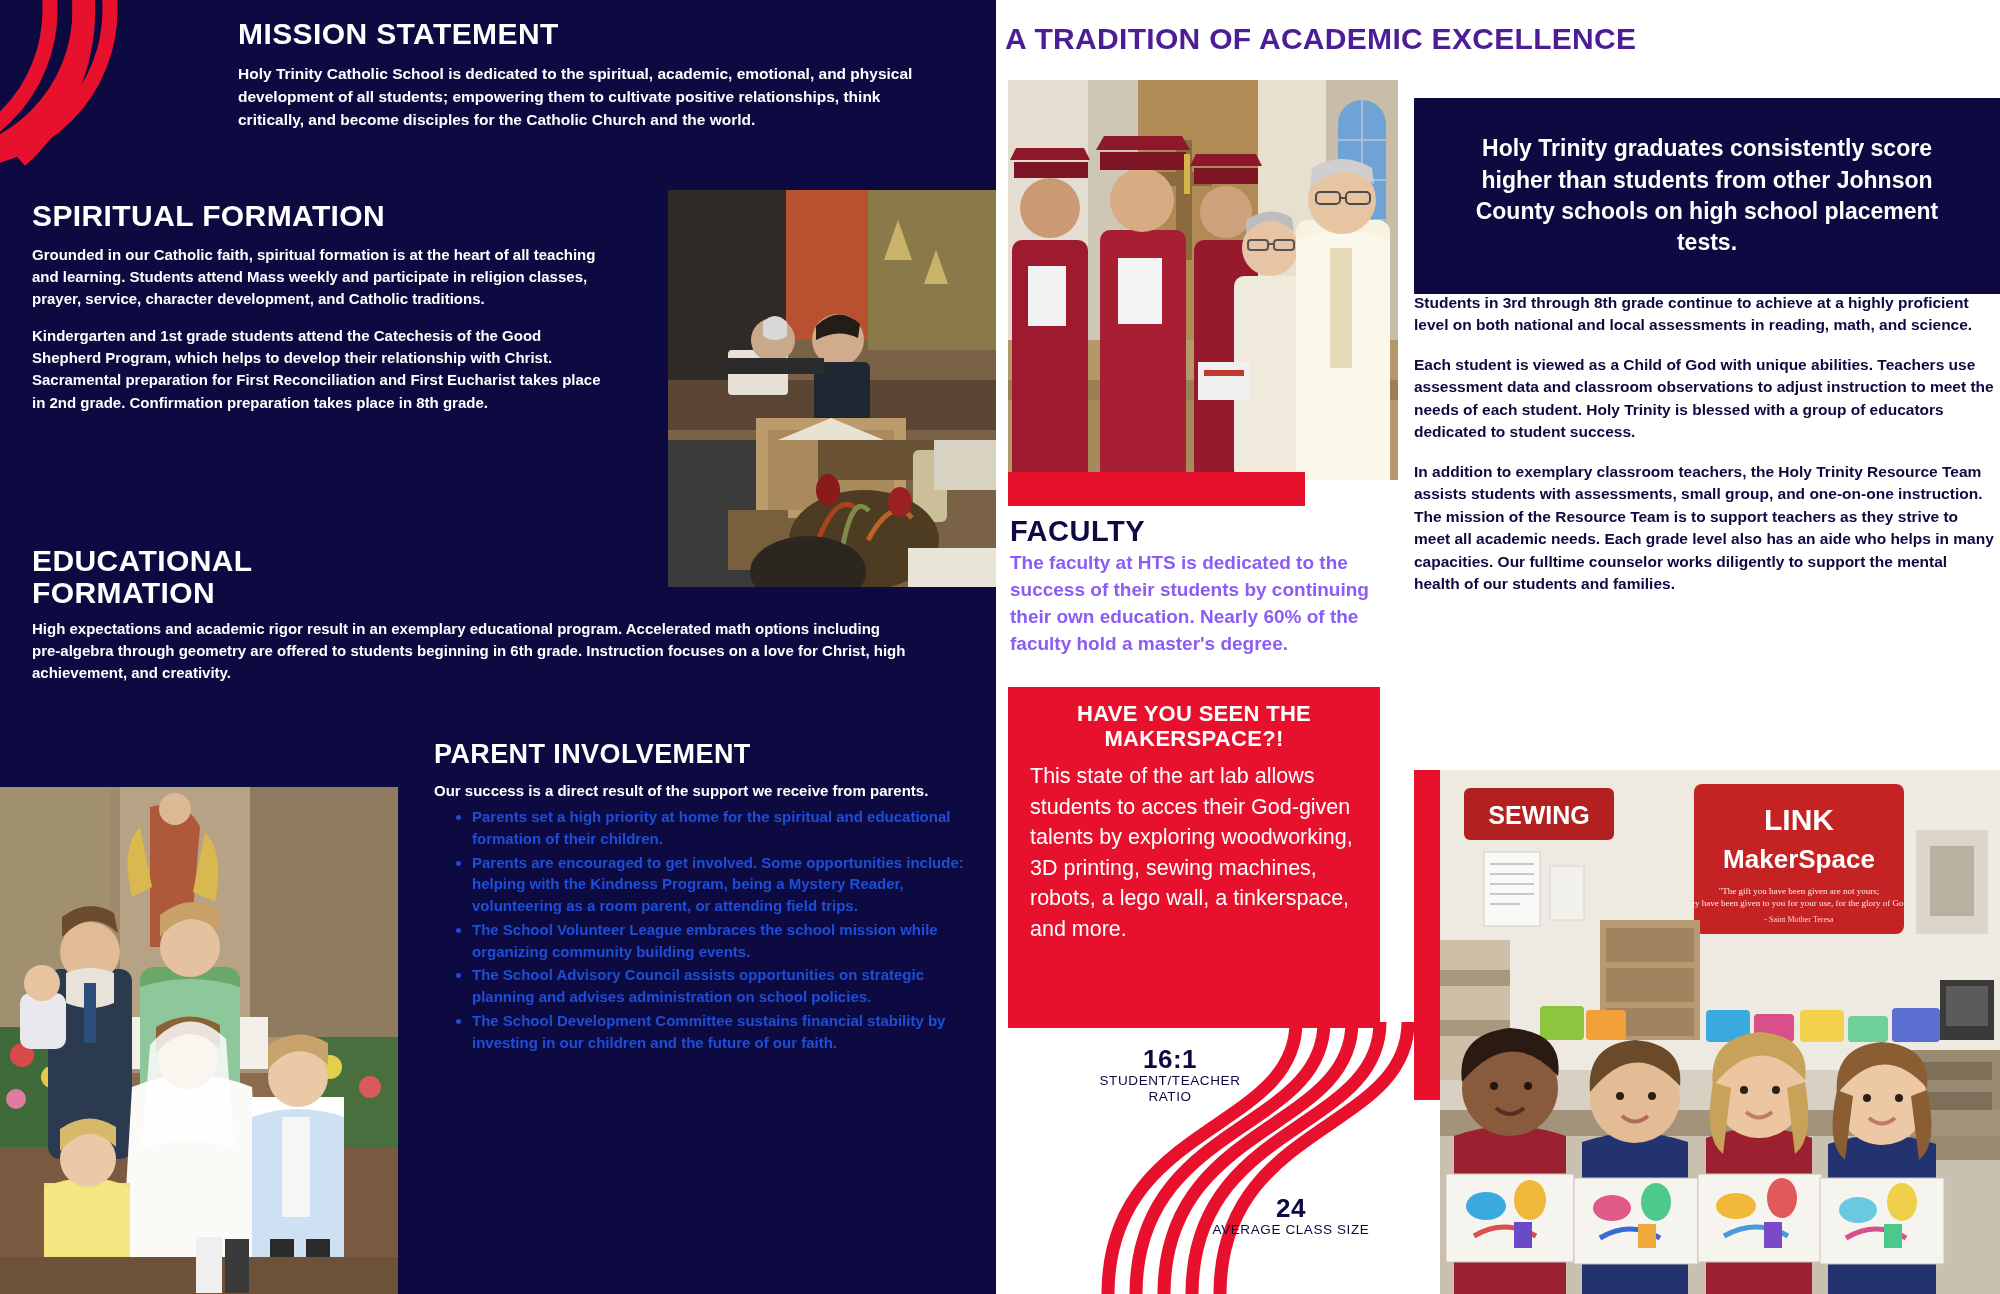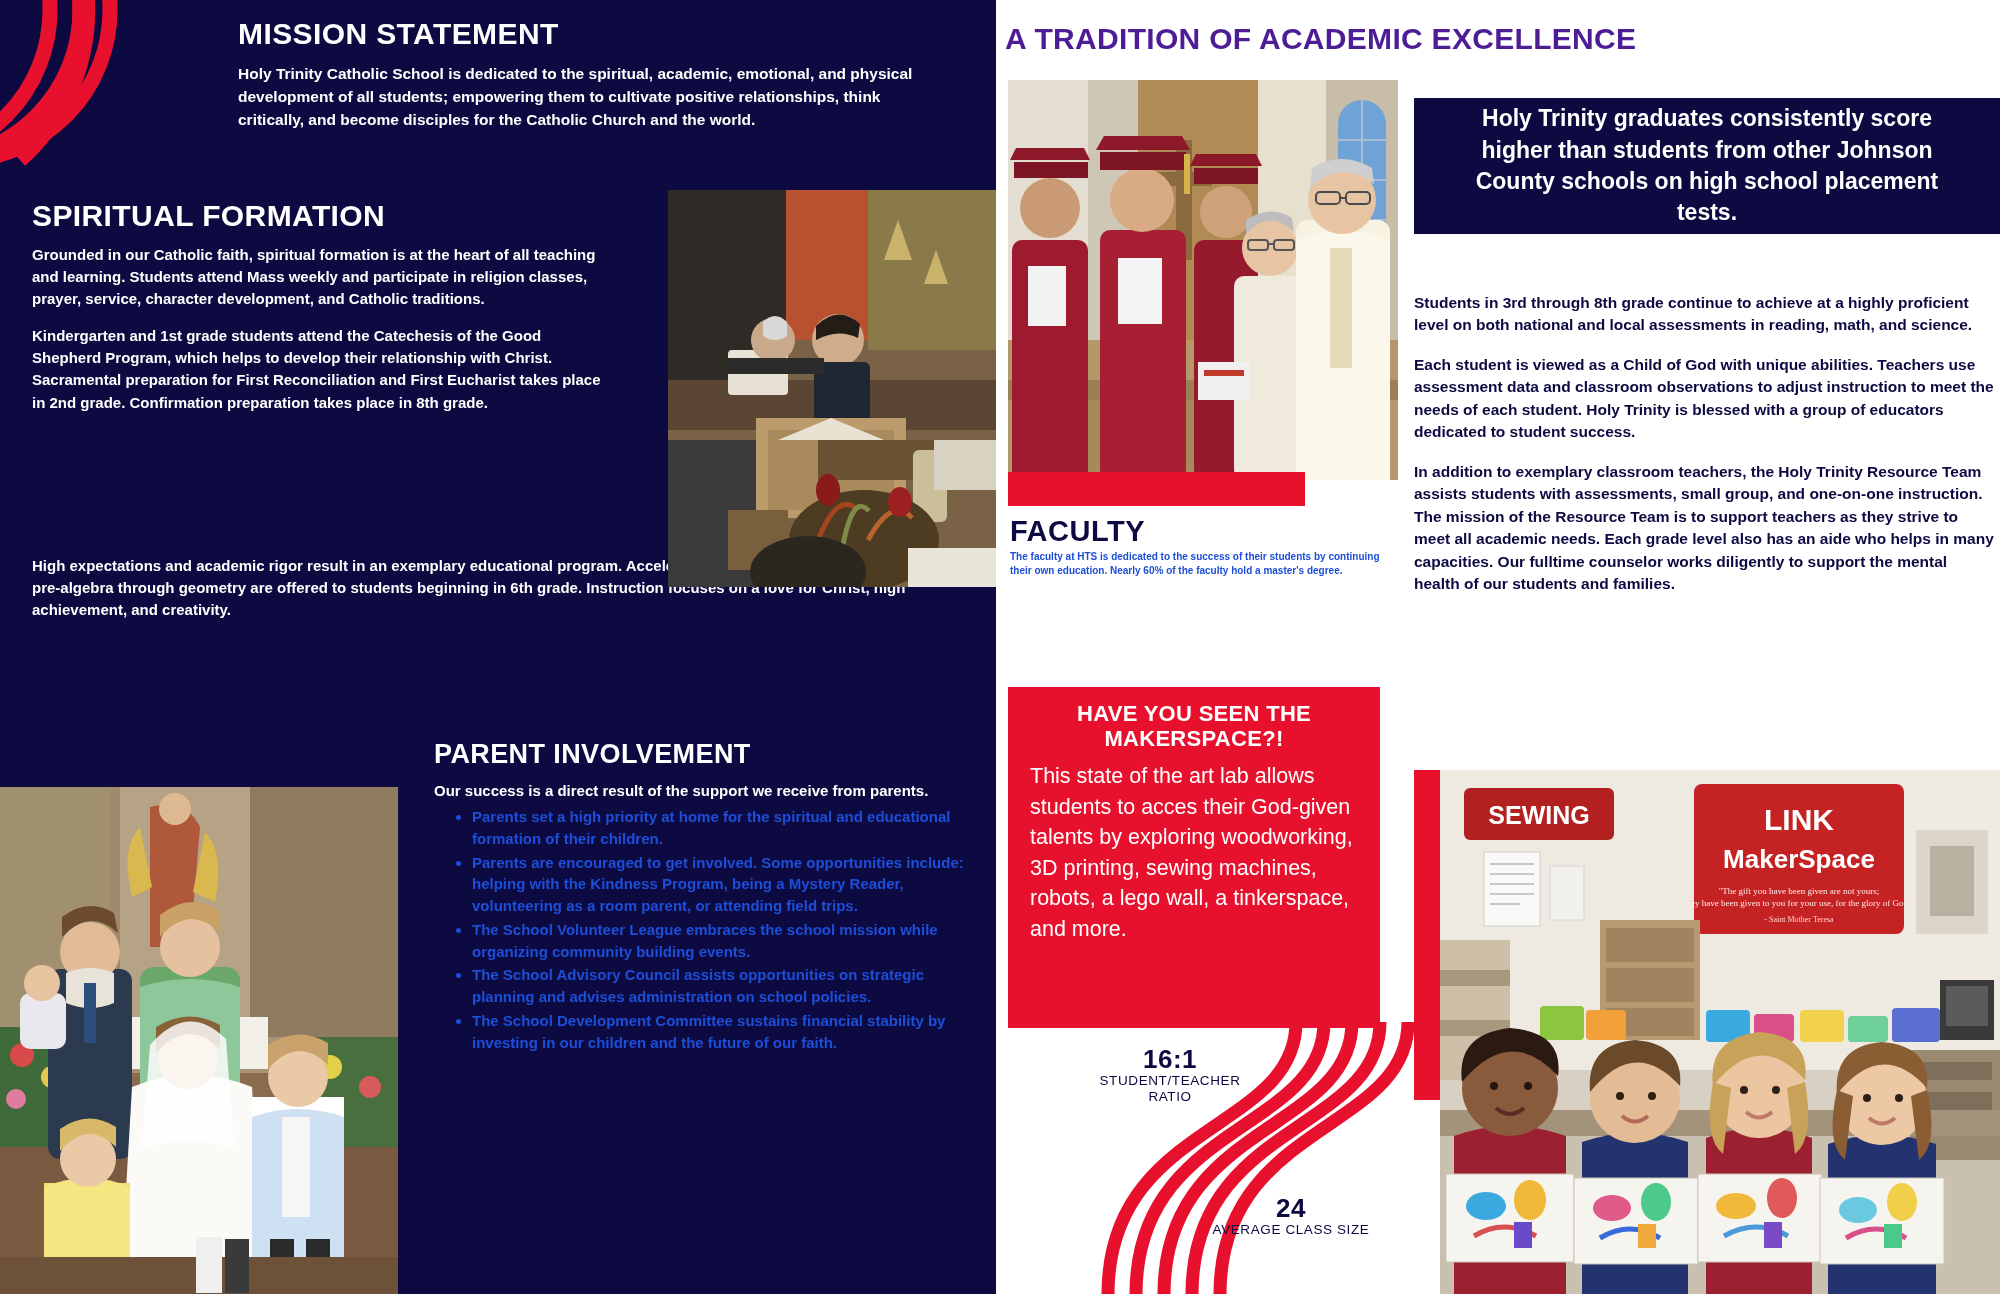--- a/index.html
+++ b/index.html
@@ -79,21 +79,21 @@
   .grads-red-bottom {
     position: absolute; left: 1008px; top: 472px; width: 297px; height: 34px; background: #e8112d;
   }
 
   .faculty { position: absolute; left: 1010px; top: 515px; width: 380px; }
   .faculty h2 {
     font-size: 29px; font-weight: 800; color: #0d0a42; letter-spacing: .5px;
     text-transform: uppercase;
   }
   .faculty p {
-    margin-top: 2px; font-size: 10px; font-weight: 700; color: #1d4ed8; line-height: 1.42;
+    margin-top: 2px; font-size: 19px; font-weight: 700; color: #8b5cf6; line-height: 1.42;
   }
 
   .makerbox {
     position: absolute; left: 1008px; top: 687px; width: 372px; height: 341px;
     background: #e8112d; padding: 14px 22px 0 22px;
   }
   .makerbox h3 {
     font-size: 22px; font-weight: 800; color: #fff; text-align: center;
     line-height: 1.14; letter-spacing: .3px; text-transform: uppercase;
   }
@@ -104,21 +104,21 @@
   
   .swoosh-stats { position: absolute; left: 1040px; top: 1022px; width: 380px; height: 272px; }
 
   .stat-a { position: absolute; left: 1075px; top: 1046px; width: 190px; text-align: center; }
   .stat-b { position: absolute; left: 1176px; top: 1195px; width: 230px; text-align: center; }
   .stat-num { font-size: 26px; font-weight: 800; color: #0d0a42; letter-spacing: .5px; line-height: 1.05; }
   .stat-lbl { font-size: 13.5px; font-weight: 500; color: #0d0a42; letter-spacing: .6px; line-height: 1.2; }
 
   
   .quotebox {
-    position: absolute; left: 1414px; top: 98px; width: 586px; height: 136px;
+    position: absolute; left: 1414px; top: 98px; width: 586px; height: 196px;
     background: #0d0a42; display: flex; align-items: center; justify-content: center;
     padding: 0 38px;
   }
   .quotebox p {
     font-size: 23px; font-weight: 700; color: #fff; text-align: center; line-height: 1.36;
   }
   .right-body {
     position: absolute; left: 1414px; top: 292px; width: 580px;
   }
   .right-body p {
@@ -160,20 +160,24 @@
 
   <div class="spiritual">
     <h1 class="sect-head">SPIRITUAL FORMATION</h1>
     <div class="body-txt">
       <p>Grounded in our Catholic faith, spiritual formation is at the heart of all teaching and learning. Students attend Mass weekly and participate in religion classes, prayer, service, character development, and Catholic traditions.</p>
       <p>Kindergarten and 1st grade students attend the Catechesis of the Good Shepherd Program, which helps to develop their relationship with Christ. Sacramental preparation for First Reconciliation and First Eucharist takes place in 2nd grade. Confirmation preparation takes place in 8th grade.</p>
     </div>
   </div>
 
   <div class="edu">
+    <h1 class="sect-head">
+      <span>EDUCATIONAL</span><br>
+      <span>FORMATION</span>
+    </h1>
     <div class="body-txt">
       <p>High expectations and academic rigor result in an exemplary educational program. Accelerated math options including pre-algebra through geometry are offered to students beginning in 6th grade. Instruction focuses on a love for Christ, high achievement, and creativity.</p>
     </div>
   </div>
 
   <div class="parent">
     <h1 class="sect-head">PARENT INVOLVEMENT</h1>
     <div class="parent-intro">Our success is a direct result of the support we receive from parents.</div>
     <ul>
       <li>Parents set a high priority at home for the spiritual and educational formation of their children.</li>

